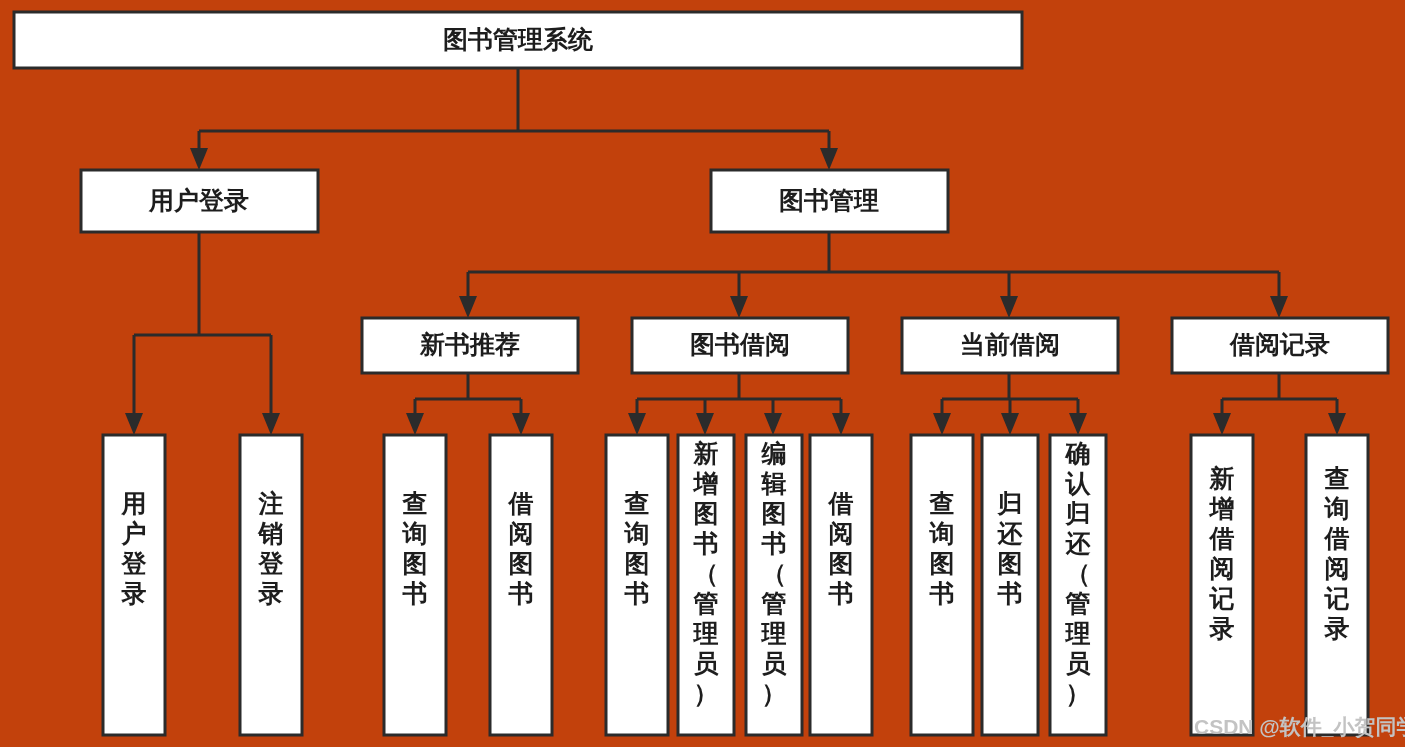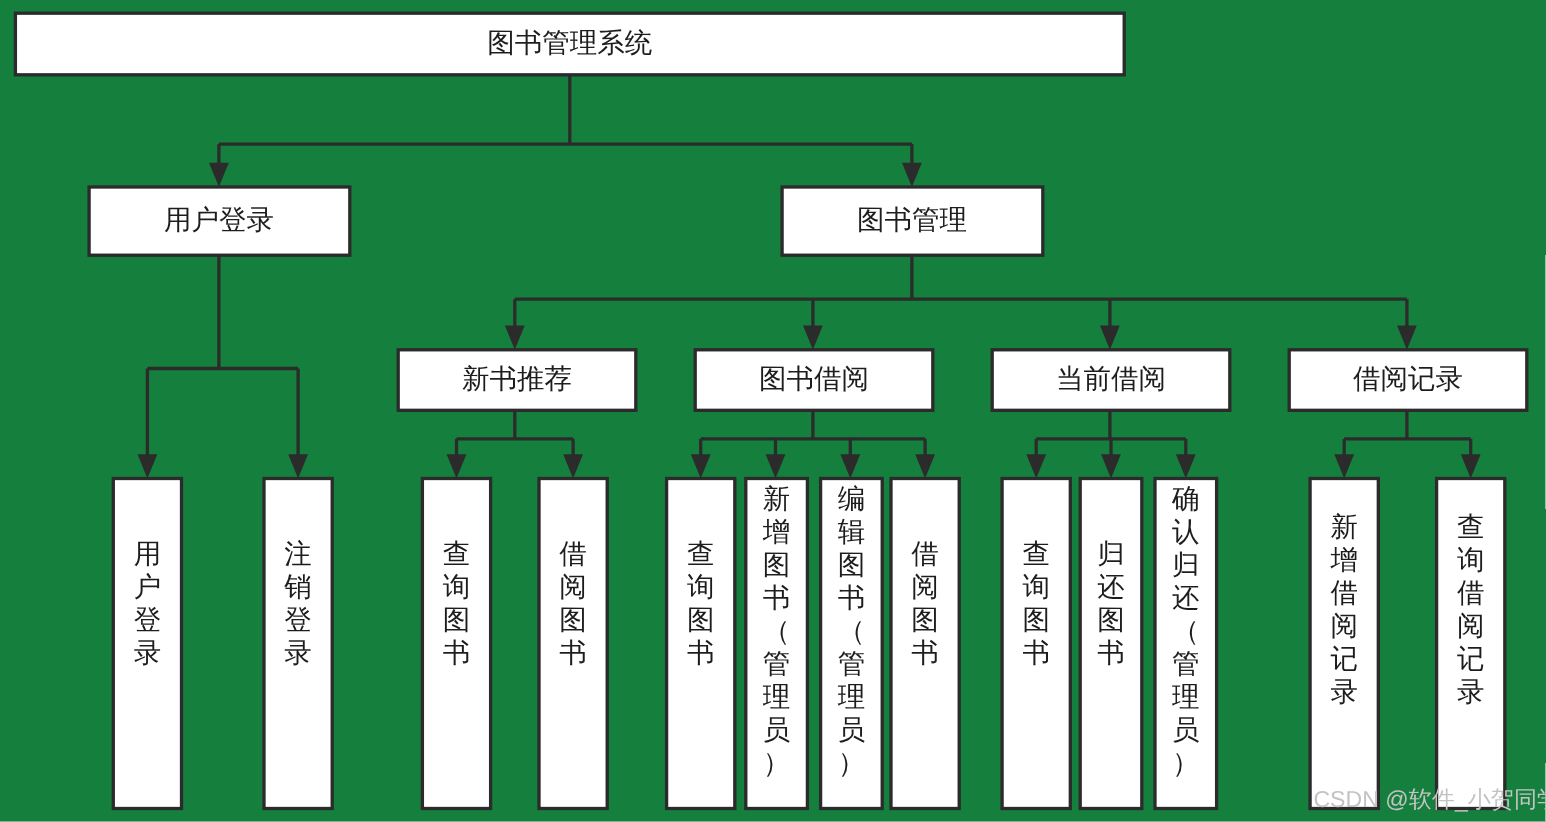--- a/index.html
+++ b/index.html
@@ -7,22 +7,23 @@
     padding: 0;
     background: #ffffff;
   }
   body {
     font-family: "Liberation Sans", "DejaVu Sans", sans-serif;
   }
   #diagram-root {
     position: relative;
     width: 1405px;
     height: 747px;
-    background: #15803d;
+    background: #c2410c;
     overflow: hidden;
+    font-weight: bold;
   }
   svg.diagram-canvas {
     position: absolute;
     left: 0;
     top: 0;
     width: 1405px;
     height: 747px;
     display: block;
   }
   .node-box {

